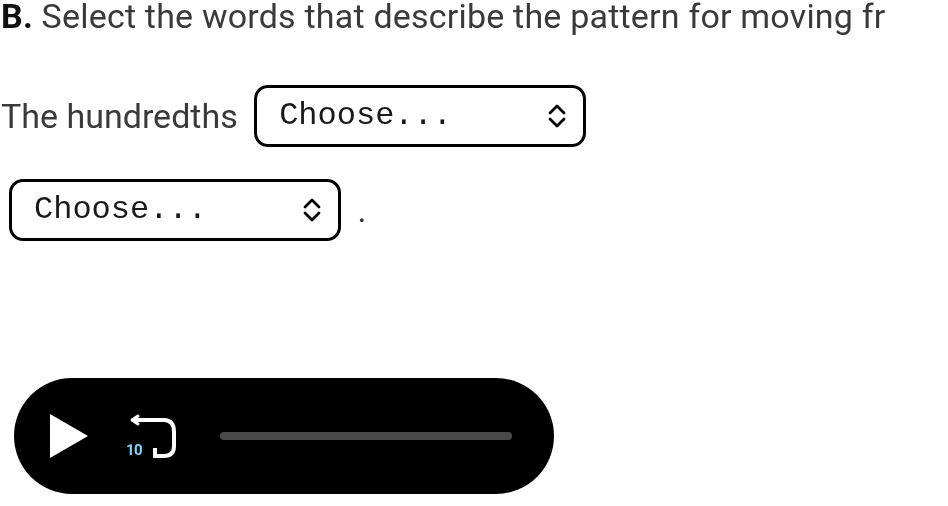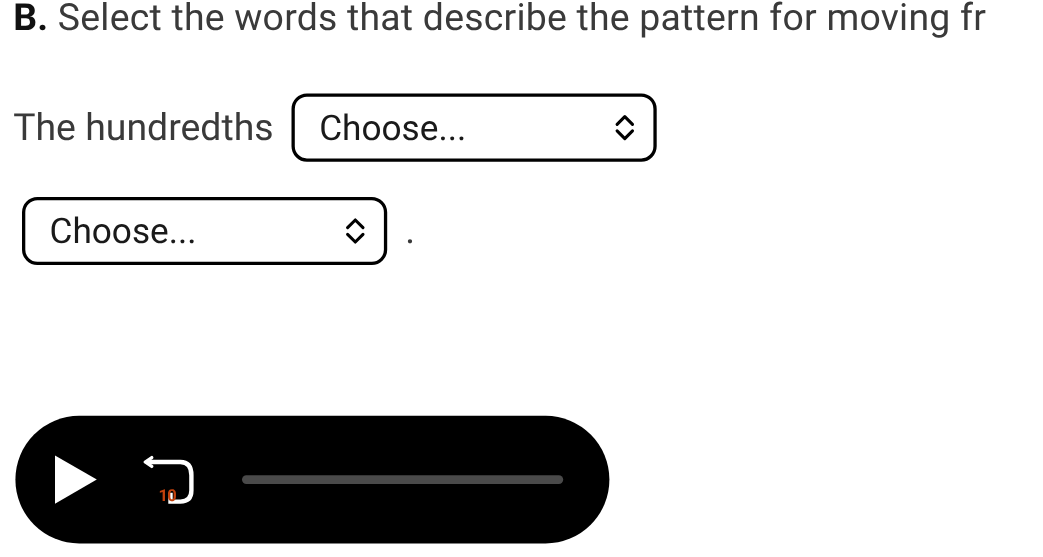--- a/index.html
+++ b/index.html
@@ -7,21 +7,21 @@
     padding:0;
     background:#ffffff;
     font-family:-apple-system,BlinkMacSystemFont,"Segoe UI",Roboto,Helvetica,Arial,sans-serif;
     -webkit-font-smoothing:antialiased;
   }
   .page{
     width:948px;
     height:506px;
     position:relative;
     box-sizing:border-box;
-    padding:0 6px 0 12px;
+    padding:0 6px 0 1px;
     color:#3a3a3a;
     overflow:hidden;
   }
   .prompt{
     font-size:34px;
     line-height:1.45;
     margin-top:-8px;
     white-space:nowrap;
     letter-spacing:0.2px;
   }
@@ -53,20 +53,21 @@
     border-radius:14px;
     height:62px;
     padding:0 16px 0 22px;
     box-sizing:border-box;
     min-width:332px;
     margin:0 8px;
     font-size:32px;
     color:#1a1a1a;
     background:#fff;
     cursor:pointer;
+    font-family:Liberation Mono, monospace;
   }
   .dropdown .placeholder{
     flex:1;
     text-align:left;
   }
   .stepper{
     display:flex;
     flex-direction:column;
     align-items:center;
     line-height:0;
@@ -98,25 +99,25 @@
     cursor:pointer;
   }
   .skip-back{
     position:relative;
     width:60px;height:60px;
     cursor:pointer;
   }
   .skip-back svg{display:block;}
   .skip-label{
     position:absolute;
-    left:22px;
+    left:4px;
     bottom:7px;
     font-size:15px;
     font-weight:700;
-    color:#c2410c;
+    color:#7dd3fc;
     letter-spacing:-0.5px;
     text-align:right;
   }
   .progress{
     flex:1;
     height:8px;
     background:#4a4a4a;
     border-radius:4px;
     margin-left:4px;
     margin-right:4px;

